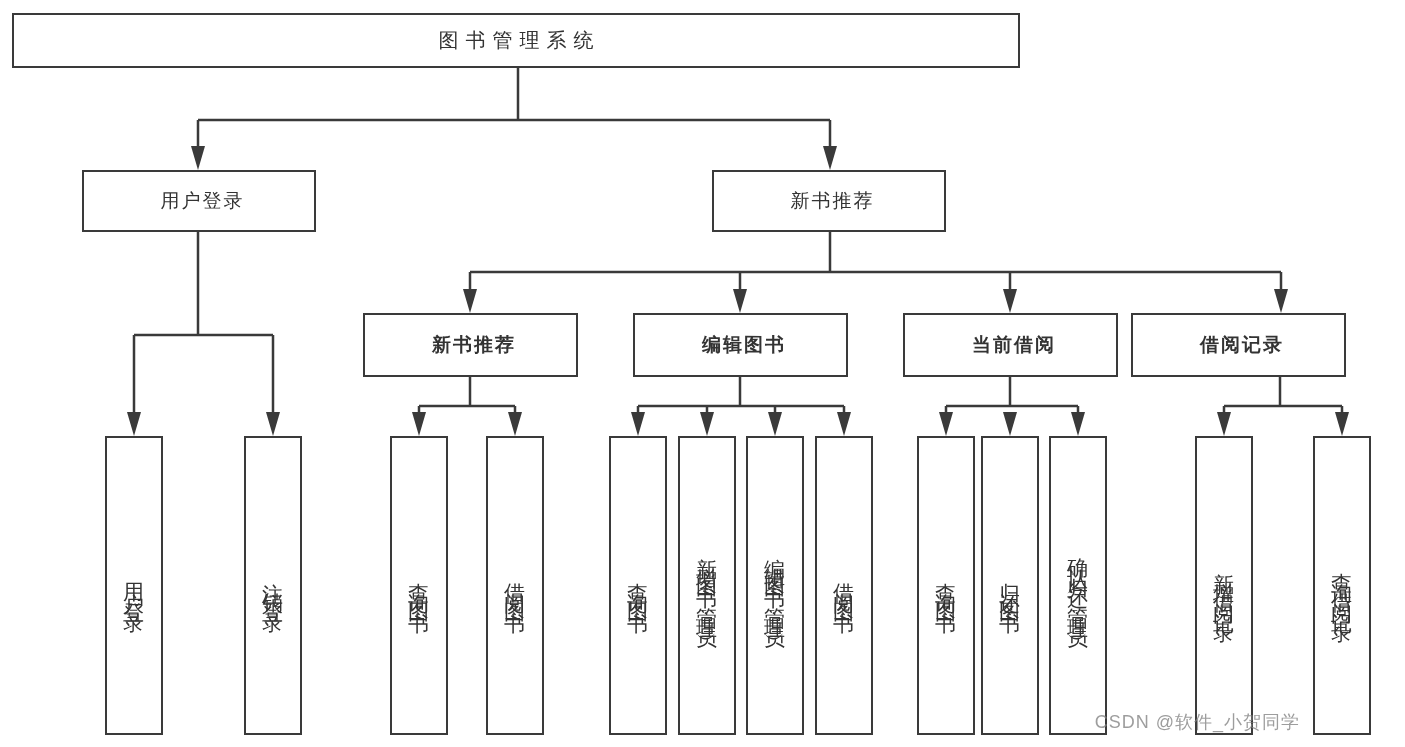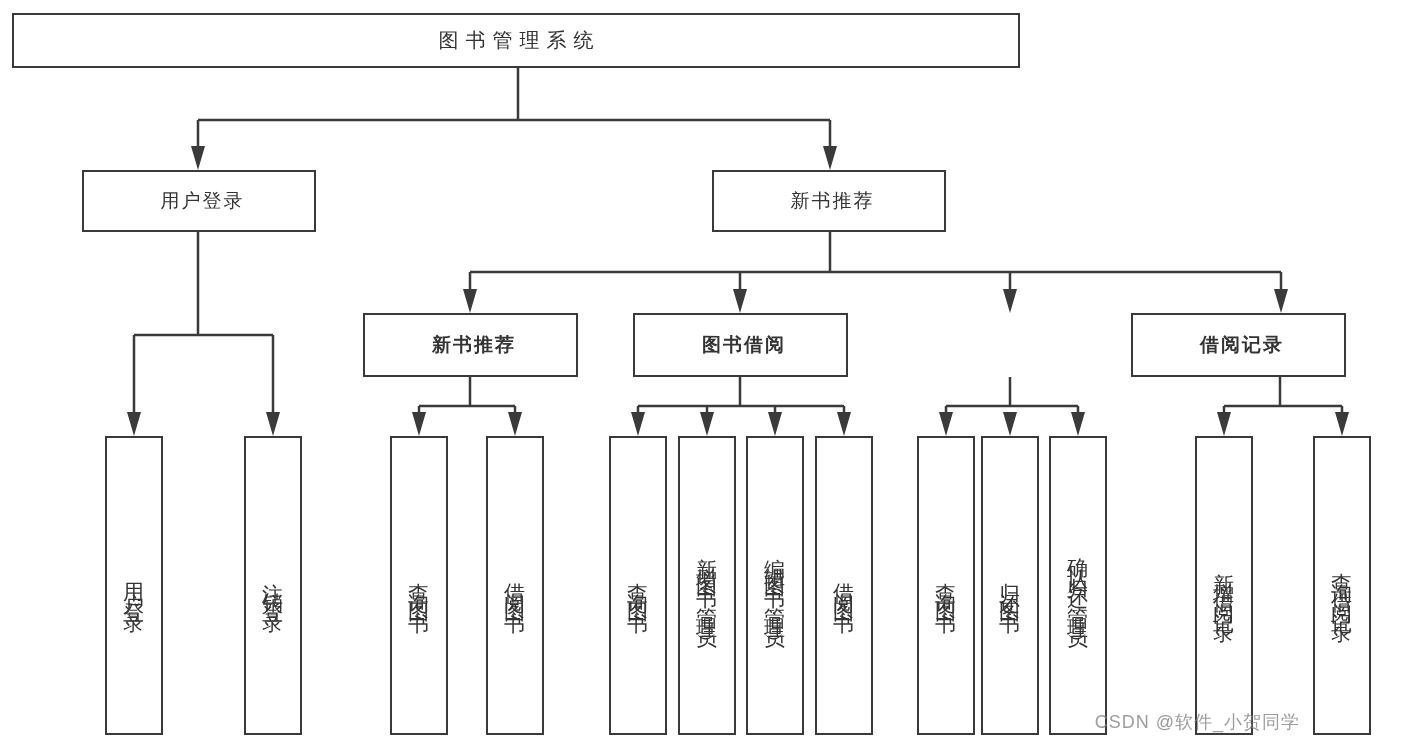--- a/index.html
+++ b/index.html
@@ -96,21 +96,24 @@
     <span class="label">用户登录</span>
   </div>
   <div class="box l2-box" style="left:712px;">
     <span class="label">新书推荐</span>
   </div>
 
   <div class="box l3-box" style="left:363px;">
     <span class="label">新书推荐</span>
   </div>
   <div class="box l3-box" style="left:633px;">
-    <span class="label">图书借阅</span>
+    <span class="label">编辑图书</span>
+  </div>
+  <div class="box l3-box" style="left:903px;">
+    <span class="label">当前借阅</span>
   </div>
   <div class="box l3-box" style="left:1131px;">
     <span class="label">借阅记录</span>
   </div>
 
   <div class="box leaf" style="left:105px;">
     <span class="vtext">用户登录</span>
   </div>
   <div class="box leaf" style="left:244px;">
     <span class="vtext">注销登录</span>

